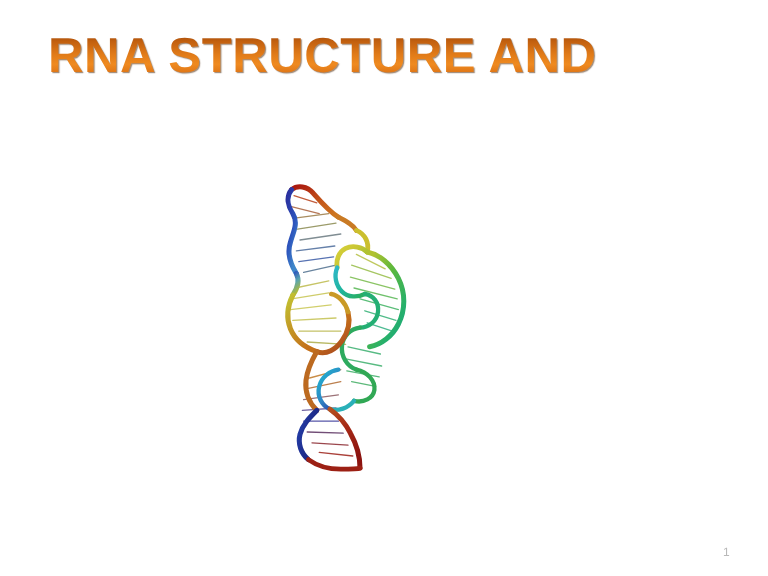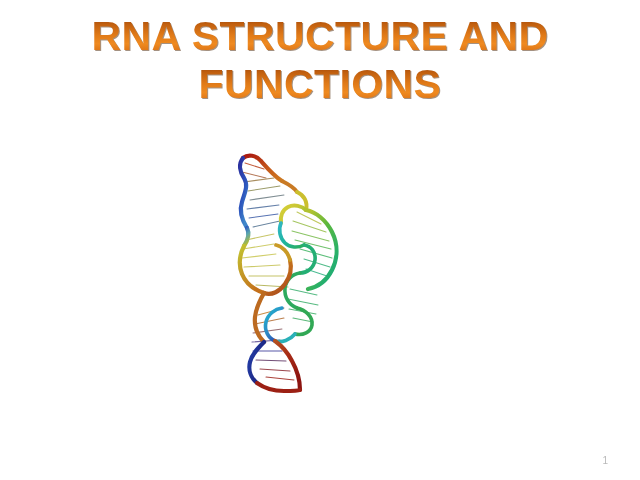--- a/index.html
+++ b/index.html
@@ -17,23 +17,22 @@
     position: relative;
     width: 640px;
     height: 480px;
     background: #ffffff;
   }
 
   
   #title-block {
     position: absolute;
     left: 40px;
-    top: 12px;
+    top: 22px;
     width: 560px;
-    text-align: center;
     line-height: 1.18;
   }
   .title-line {
     display: block;
     font-family: "Liberation Sans", sans-serif;
     font-weight: bold;
     font-size: 41px;
     letter-spacing: 0.4px;
     background: linear-gradient(to bottom,
         #7d3606 0%,
@@ -74,21 +73,20 @@
     color: #b9b9b9;
   }
 </style>
 </head>
 <body>
 
 <div id="slide">
 
   <div id="title-block">
     <span class="title-line">RNA STRUCTURE AND</span>
-    <span class="title-line">FUNCTIONS</span>
   </div>
 
   <div id="rna-figure">
     <svg viewBox="0 0 150 252" xmlns="http://www.w3.org/2000/svg">
       <defs>
         <linearGradient id="gTopRed" x1="0" y1="0" x2="1" y2="1">
           <stop offset="0%" stop-color="#a8150f"></stop>
           <stop offset="55%" stop-color="#c4561a"></stop>
           <stop offset="100%" stop-color="#cf7c20"></stop>
         </linearGradient>

